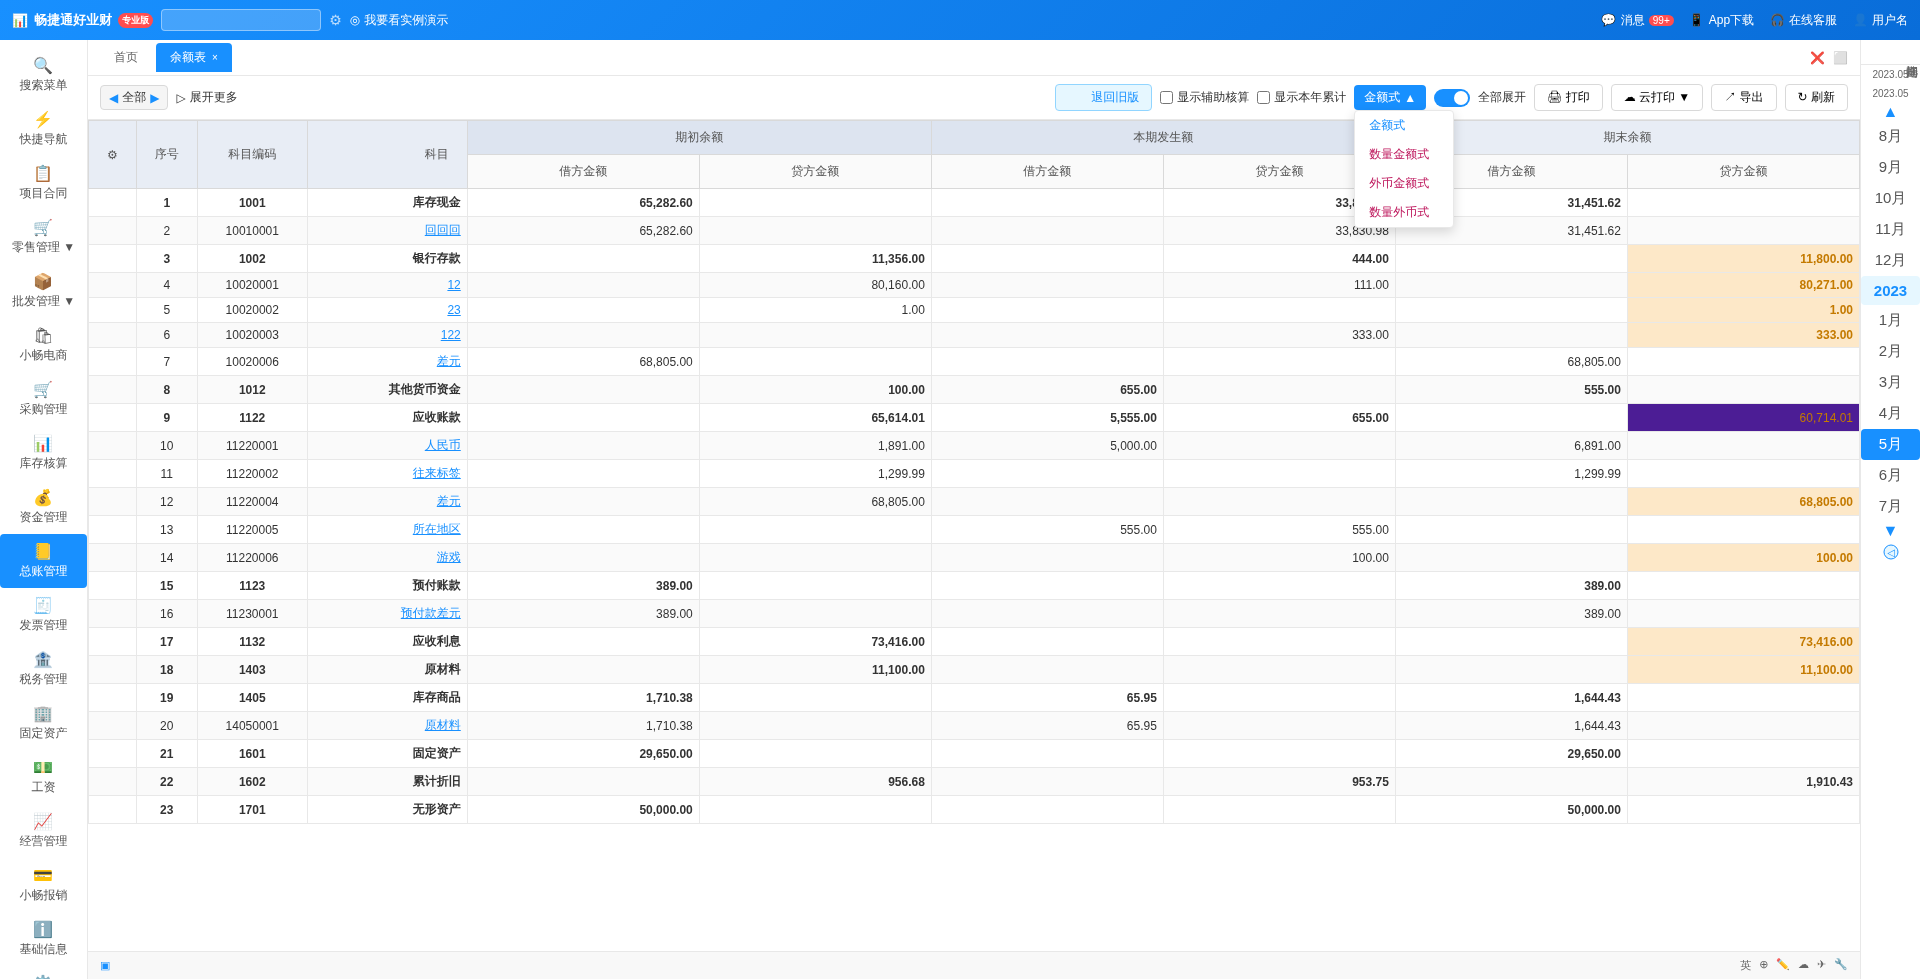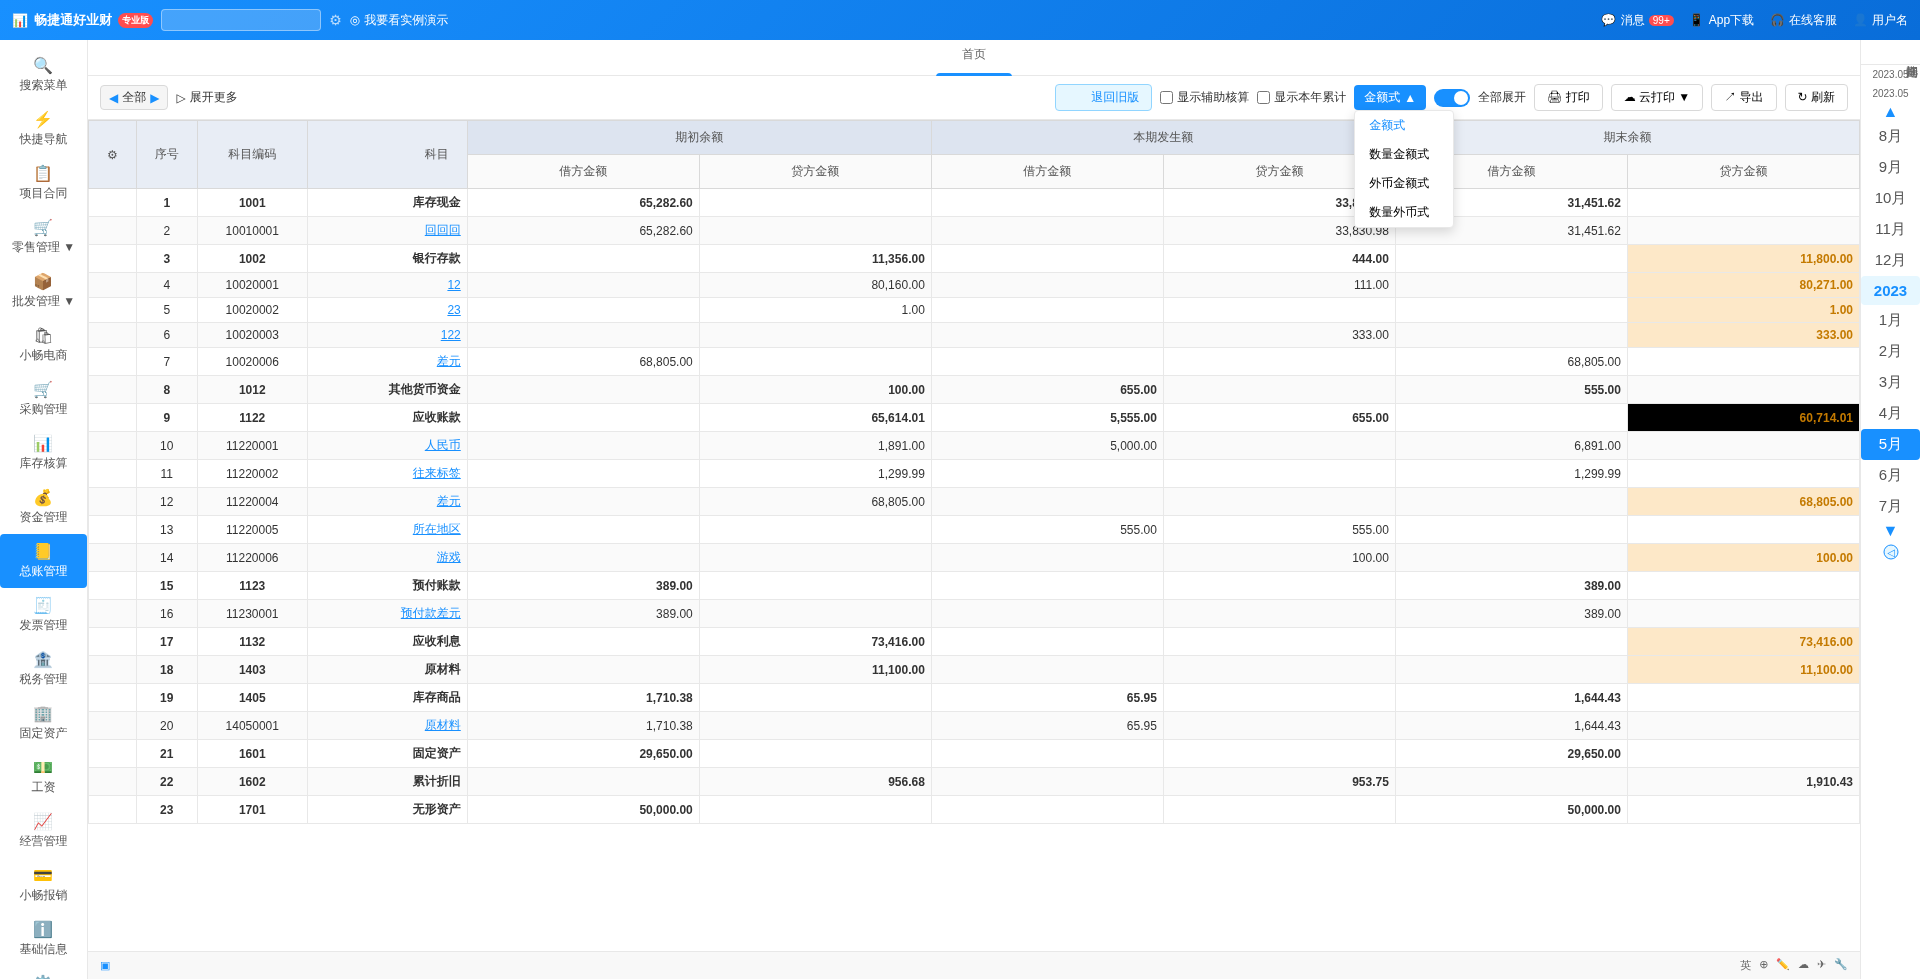--- a/index.html
+++ b/index.html
@@ -55,21 +55,20 @@
 
     
     .tab-bar {
       background: #fff;
       border-bottom: 1px solid #e8e8e8;
       display: flex;
       align-items: center;
       padding: 0 12px;
       height: 36px;
       gap: 4px;
-      flex-direction: column;
     }
     .tab-item {
       padding: 6px 14px;
       cursor: pointer;
       font-size: 12px;
       border-radius: 4px 4px 0 0;
       color: #666;
     }
     .tab-item.active { background: #1890ff; color: white; display: flex; align-items: center; gap: 6px; }
     .tab-close { cursor: pointer; font-size: 10px; }
@@ -98,21 +97,21 @@
       position: absolute;
       top: 100%;
       left: 0;
       background: white;
       border: 1px solid #e8e8e8;
       border-radius: 4px;
       box-shadow: 0 4px 12px rgba(0,0,0,0.15);
       z-index: 100;
       min-width: 100px;
     }
-    .dropdown-menu-item { padding: 6px 14px; cursor: pointer; font-size: 12px; color: #000000; }
+    .dropdown-menu-item { padding: 6px 14px; cursor: pointer; font-size: 12px; color: #be185d; }
     .dropdown-menu-item.selected { color: #1890ff; }
 
     
     .table-container { flex: 1; overflow: auto; background: #fff; margin: 0; }
     table { width: 100%; border-collapse: collapse; font-size: 12px; }
     thead tr { background: #e8edf5; }
     th { padding: 8px 18px; text-align: center; border: 1px solid #d9d9d9; font-weight: normal; color: #555; white-space: nowrap; }
     td { padding: 5px 6px; border: 1px solid #e8e8e8; text-align: center; white-space: nowrap; }
     tr:nth-child(even) { background: #fafafa; }
     .th-group { background: #dde4f0; }
@@ -467,21 +466,21 @@
             <tr style="font-weight: bold;">
               <td class="gear-cell"></td>
               <td class="col-no">9</td>
               <td class="col-code">1122</td>
               <td class="col-name">应收账款</td>
               <td class="num-right"></td>
               <td class="num-right">65,614.01</td>
               <td class="num-right">5,555.00</td>
               <td class="num-right">655.00</td>
               <td class="num-right"></td>
-              <td class="num-right highlight-cell" style="background: #000000; color: rgb(196, 122, 0); font-weight: bold;">60,714.01</td>
+              <td class="num-right highlight-cell" style="background: #4c1d95; color: rgb(196, 122, 0); font-weight: normal;">60,714.01</td>
             </tr>
             <tr>
               <td class="gear-cell"></td>
               <td class="col-no">10</td>
               <td class="col-code">11220001</td>
               <td class="col-name"><span class="link-text">人民币</span></td>
               <td class="num-right"></td>
               <td class="num-right">1,891.00</td>
               <td class="num-right">5,000.00</td>
               <td class="num-right"></td>

